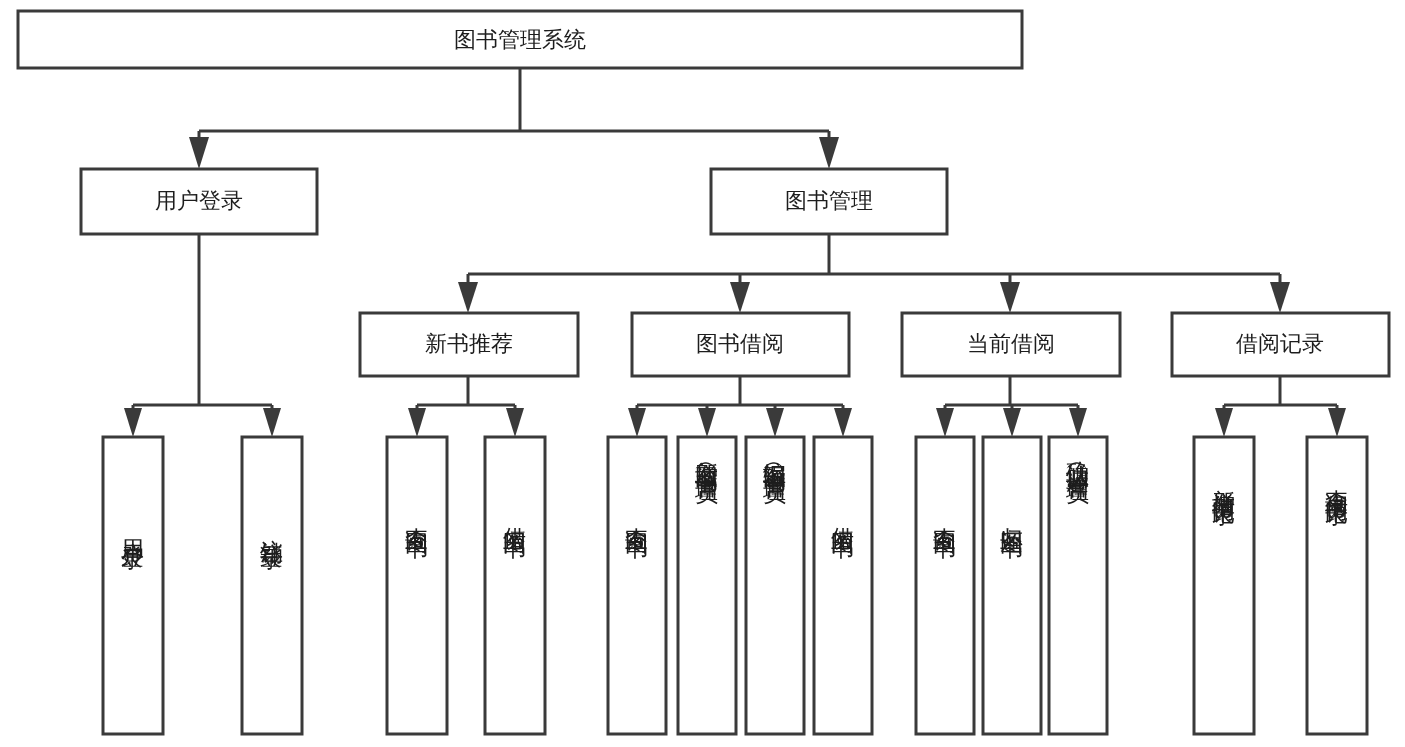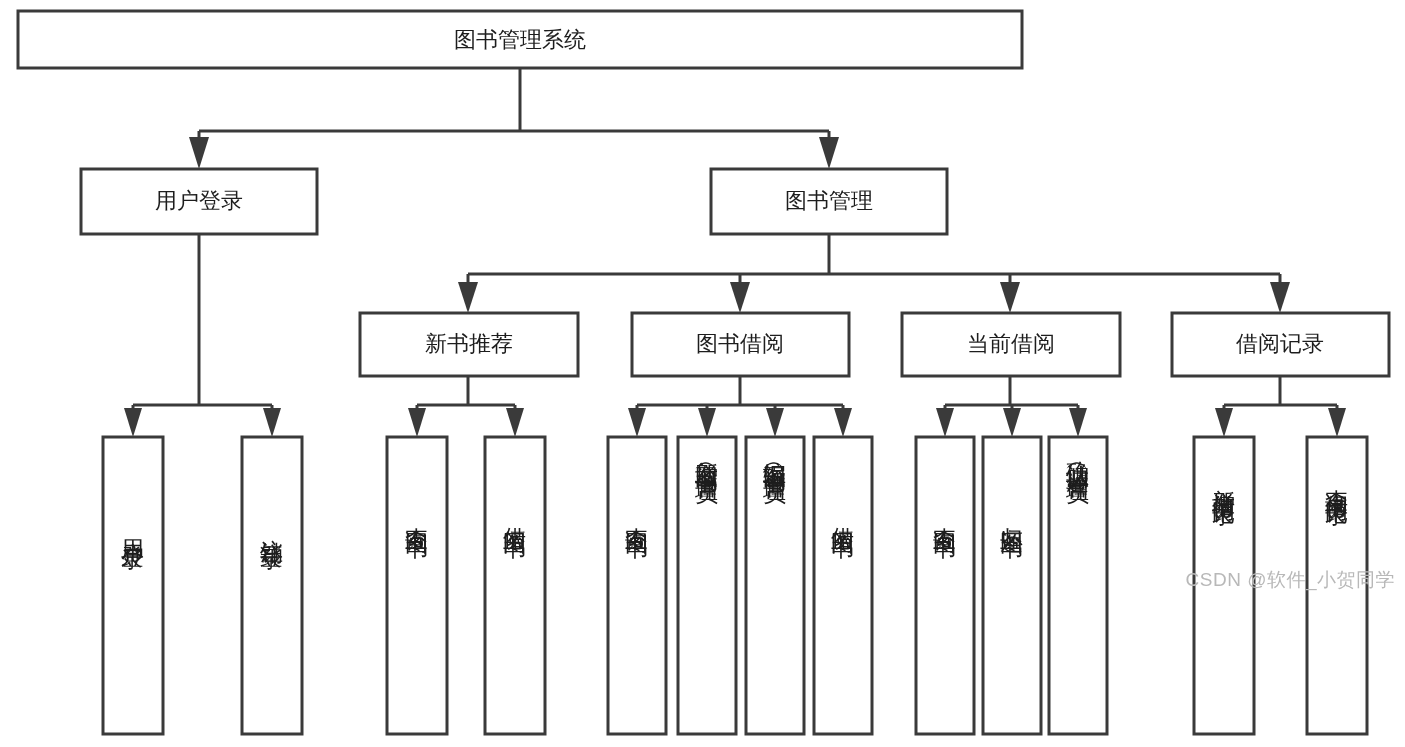--- a/index.html
+++ b/index.html
@@ -251,14 +251,13 @@
   <div class="leaf-label-wrap" style="left:1049px; top:437px; width:58px; height:297px; padding-top:6px;">
     <span class="leaf-label">确认归还（管理员）</span>
   </div>
   <div class="leaf-label-wrap" style="left:1194px; top:437px; width:60px; height:297px; padding-top:34px;">
     <span class="leaf-label">新增借阅记录</span>
   </div>
   <div class="leaf-label-wrap" style="left:1307px; top:437px; width:60px; height:297px; padding-top:34px;">
     <span class="leaf-label">查询借阅记录</span>
   </div>
 
-  <div class="watermark">CSDN @软件_小贺同学</div>
 </div>
 
 </body></html>

